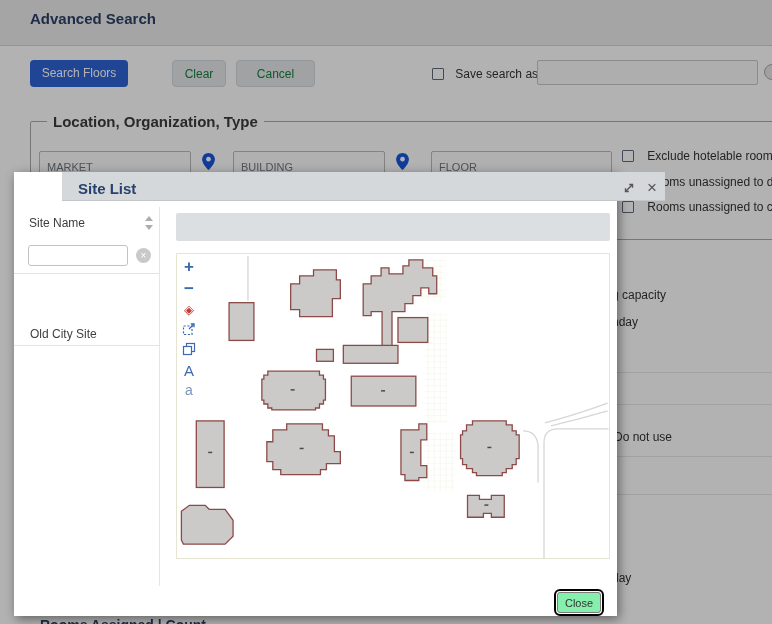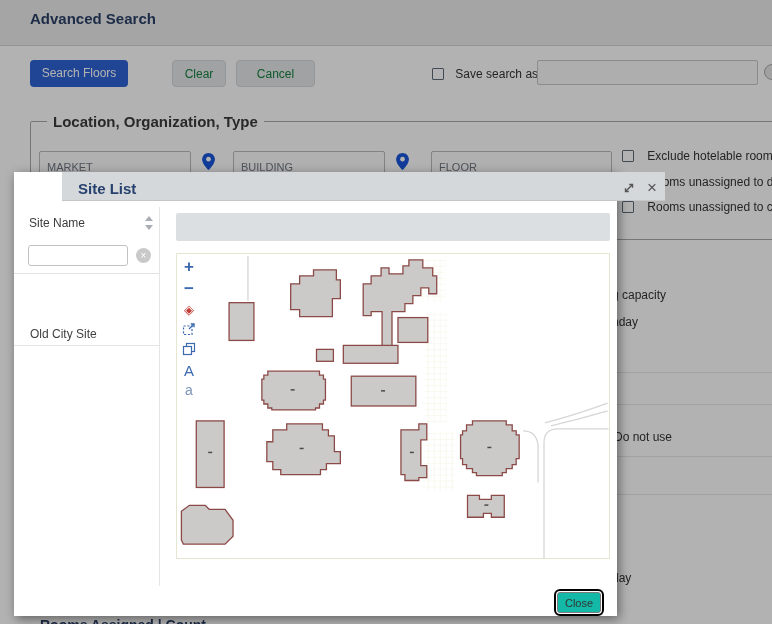--- a/index.html
+++ b/index.html
@@ -71,21 +71,21 @@
   .map-svg { position:absolute; left:0; top:0; }
   .map-tools { position:absolute; left:3px; top:4px; width:20px; }
   .tool { display:block; width:18px; text-align:center; cursor:pointer; margin-bottom:4px; }
   .t-zoomin, .t-zoomout { color:#3c69b0; font-size:17px; font-weight:700; line-height:18px; }
   .t-center { color:#c03c34; font-size:13px; line-height:16px; }
   .t-svg { height:16px; }
   .t-A { color:#3c69b0; font-size:15px; line-height:17px; }
   .t-a { color:#7a93b8; font-size:14px; line-height:15px; }
 
   .modal-footer { position:absolute; left:0; bottom:0; width:100%; height:30px; background:#fff; }
-  .btn-close { position:absolute; right:16px; bottom:3px; width:44px; height:21px; background:#14b8a6; color:#333;
+  .btn-close { position:absolute; right:16px; bottom:3px; width:44px; height:21px; background:#86efac; color:#333;
                border:1px solid #7a7a7a; border-radius:3px; font-size:11px; outline:2px solid #000; outline-offset:1px; cursor:pointer;
                font-family:"Liberation Sans", sans-serif; }
 </style>
 </head>
 <body>
 
 <div class="stage">
 
   <div class="bg">
     <div class="appbar">

